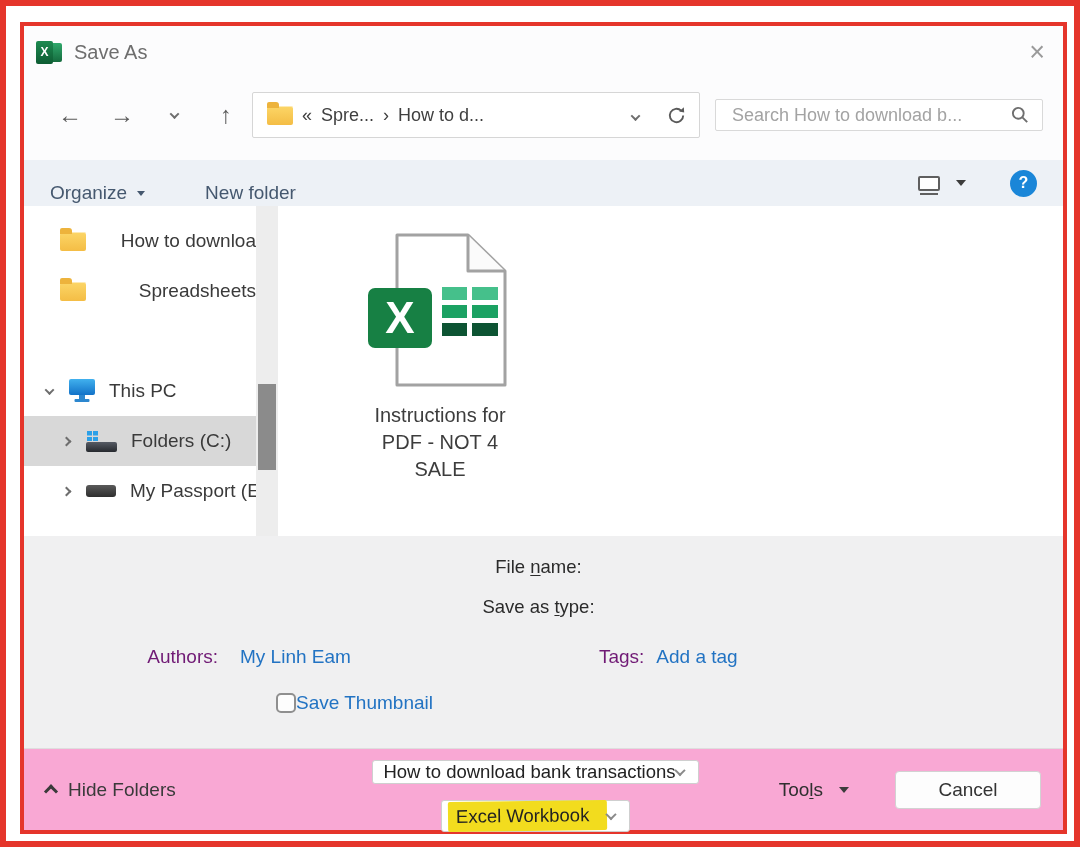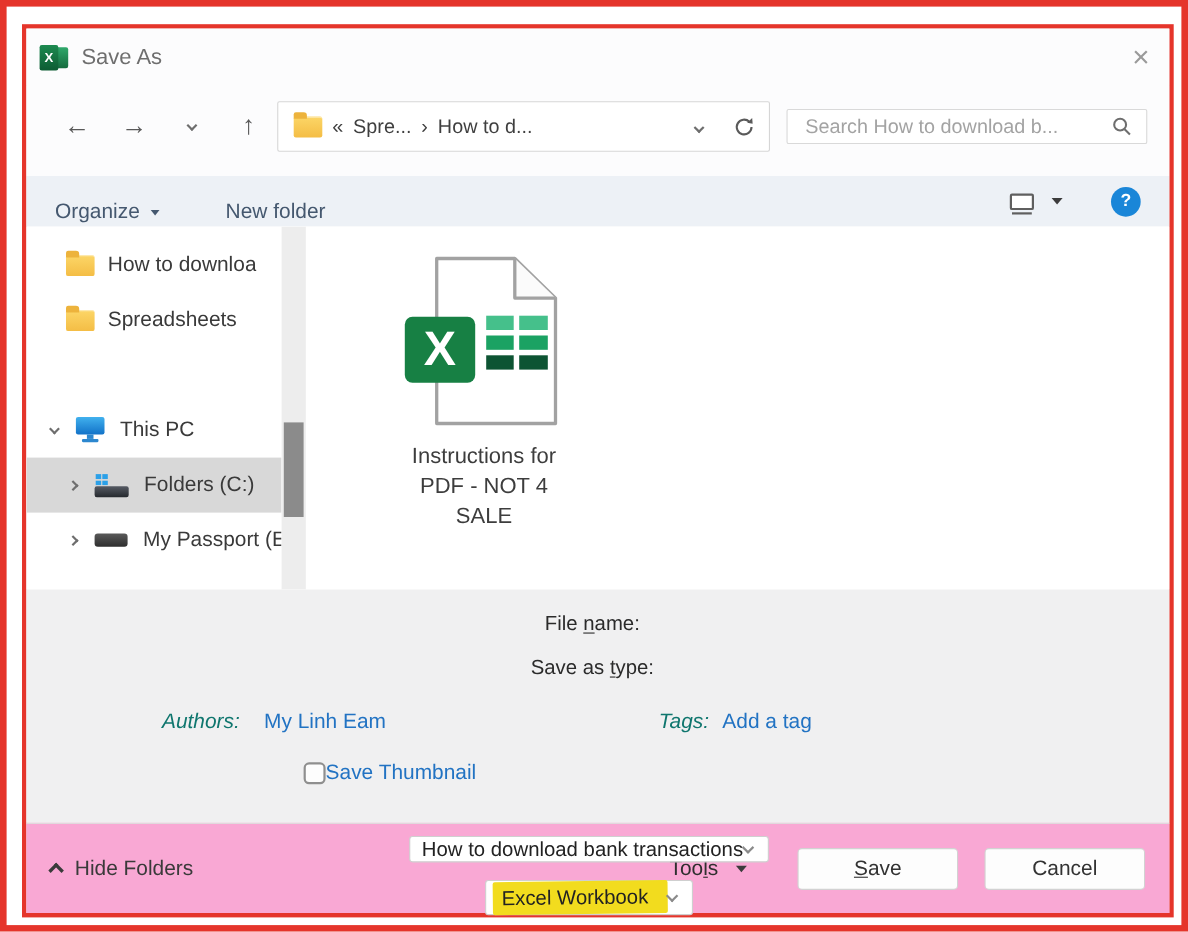--- a/index.html
+++ b/index.html
@@ -45,21 +45,21 @@
   .view-ico { position:relative; display:inline-block; width:22px; height:15px; border:2px solid #5f5f5f; border-radius:2px; background:#fff; }
   .view-ico::after { content:""; position:absolute; left:0; right:0; bottom:-6px; height:2px; background:#5f5f5f; }
   .view-dd { margin-left:16px; margin-right:44px; display:flex; align-items:center; }
   .help-btn { width:27px; height:27px; border-radius:50%; background:#1a86d8; color:#fff; font-size:16px; font-weight:bold; display:flex; align-items:center; justify-content:center; }
 
   
   .content { height:330px; flex:0 0 330px; display:flex; background:#fff; overflow:hidden; }
   .sidebar { flex:0 0 232px; padding-top:10px; overflow:hidden; }
   .side-row { height:50px; display:flex; align-items:center; gap:12px; font-size:19px; color:#3a3a3a; white-space:nowrap; }
   .side-row .lbl { overflow:hidden; }
-  .side-row.indent-folder { padding-left:36px; }
+  .side-row.indent-folder { padding-left:36px;justify-content:space-between; }
   .side-row.indent-root { padding-left:19px; gap:14px; }
   .side-row.indent-drive { padding-left:36px; gap:14px; }
   .side-row.gap-top { margin-top:50px; }
   .side-row.selected { background:#d8d8d8; }
   .expander { flex:0 0 12px; display:flex; align-items:center; justify-content:center; }
   .monitor-ico { position:relative; width:26px; height:16px; border-radius:2px; background:linear-gradient(180deg,#41b1ee,#1272c8); margin-bottom:8px; flex:0 0 26px; }
   .monitor-ico::before { content:""; position:absolute; left:50%; transform:translateX(-50%); bottom:-4px; width:6px; height:4px; background:#2c87cf; }
   .monitor-ico::after { content:""; position:absolute; left:50%; transform:translateX(-50%); bottom:-7px; width:15px; height:3px; background:#2c87cf; border-radius:1px; }
   .win-drive-ico { position:relative; width:31px; height:10px; border-radius:2px; background:linear-gradient(180deg,#565b64,#26292e); margin-top:12px; flex:0 0 31px; }
   .win-drive-ico::before { content:""; position:absolute; top:-11px; left:1px; width:11px; height:10px;
@@ -76,21 +76,21 @@
 
   
   .fields { height:212px; flex:0 0 212px; background:#f0f0f1; padding-top:20px; }
   .field-row { display:flex; align-items:center; height:34px; margin-bottom:6px;flex-direction:column; }
   .field-label { flex:0 0 204px; text-align:right; padding-right:10px; font-size:18.5px; color:#2b2b2b; white-space:nowrap; }
   .u { text-decoration:underline; text-underline-offset:2px; }
   .combo { flex:1; height:32px; margin-right:16px; background:#fff; border:1px solid #cfcfcf; border-radius:3px; display:flex; align-items:center; padding:0 14px 0 10px; font-size:18.5px; color:#222; position:relative; overflow:visible; }
   .combo .chev { margin-left:auto; width:8px; height:8px; border-color:#8a8a8a; transform:rotate(45deg) translate(-1px,-1px); }
   .hl { display:inline-block; background:#f2dc1e; padding:4px 18px 4px 8px; margin-left:-4px; transform:rotate(-0.7deg); border-radius:2px; }
   .meta-row { display:flex; align-items:center; margin-top:16px; font-size:19px; }
-  .meta-label { color:#0f766e;font-style:italic; }
+  .meta-label { color:#701a75; }
   .meta-label.first { flex:0 0 204px; text-align:right; padding-right:10px; }
   .meta-label.tags { margin-left:248px; }
   .bluelink { color:#2273c3; margin-left:12px; }
   .thumb-row { display:flex; align-items:center; margin-top:24px; margin-left:252px; }
   .checkbox { width:20px; height:20px; border:2px solid #8f8f8f; border-radius:5px; background:#fdfdfd; }
   .thumb-label { color:#2273c3; font-size:19px; }
 
   
   .footer { flex:1; background:#f9a8d4; border-top:1px solid #dedede; display:flex; align-items:center; padding:0 22px; }
   .hide-folders { display:flex; align-items:center; gap:12px; font-size:19px; color:#3a3a3a; margin-right:auto; }
@@ -263,22 +263,19 @@
       <div class="footer">
         <span class="hide-folders">
           <span class="chev up bold"></span>
           <span>Hide Folders</span>
         </span>
         <span class="tools-btn">
           <span><span>Too</span><span class="u">l</span><span>s</span></span>
           <span class="caret"></span>
         </span>
         <button class="btn">
-            <span><span class="u">S</span><span>ave</span></span>
-          </button>
-        <button class="btn">
             <span>Cancel</span>
           </button>
       </div>
 
     </div>
   </div>
 </div>
 
 </body></html>

